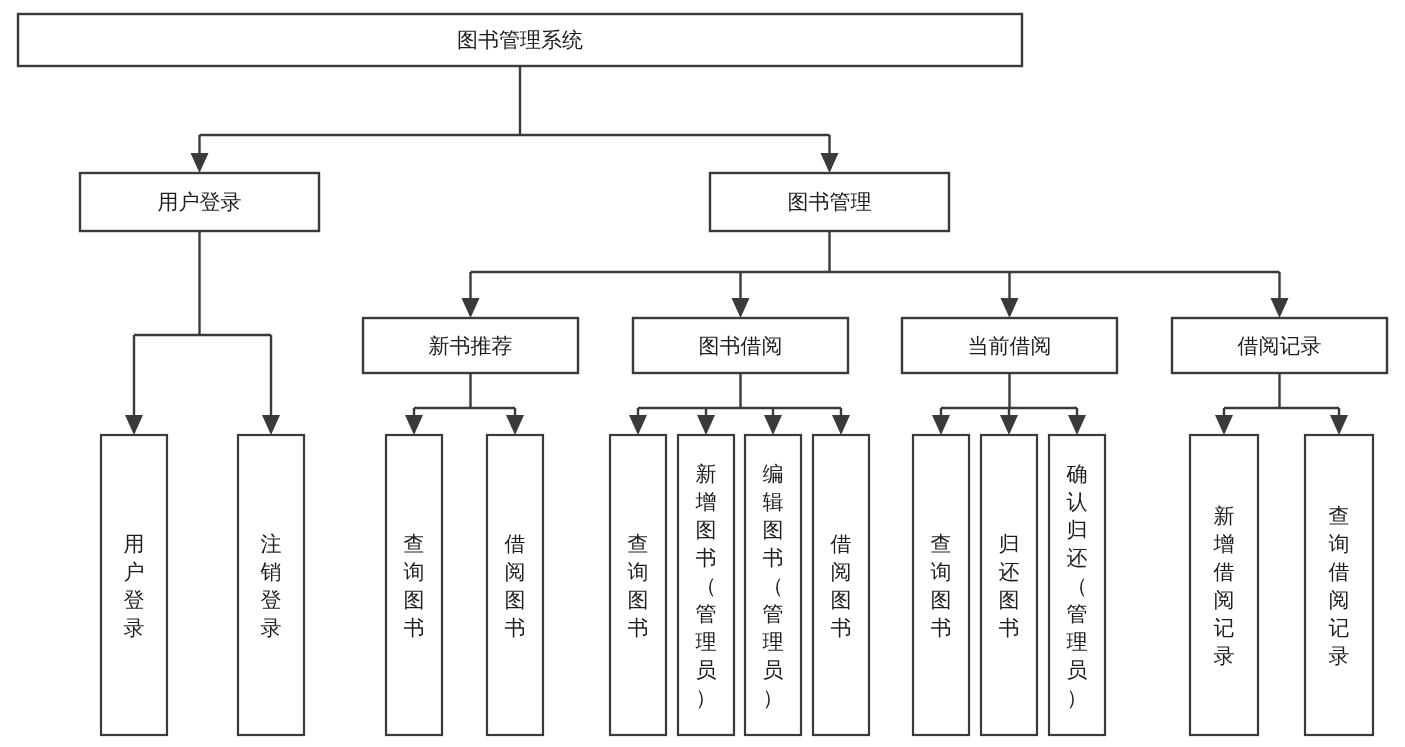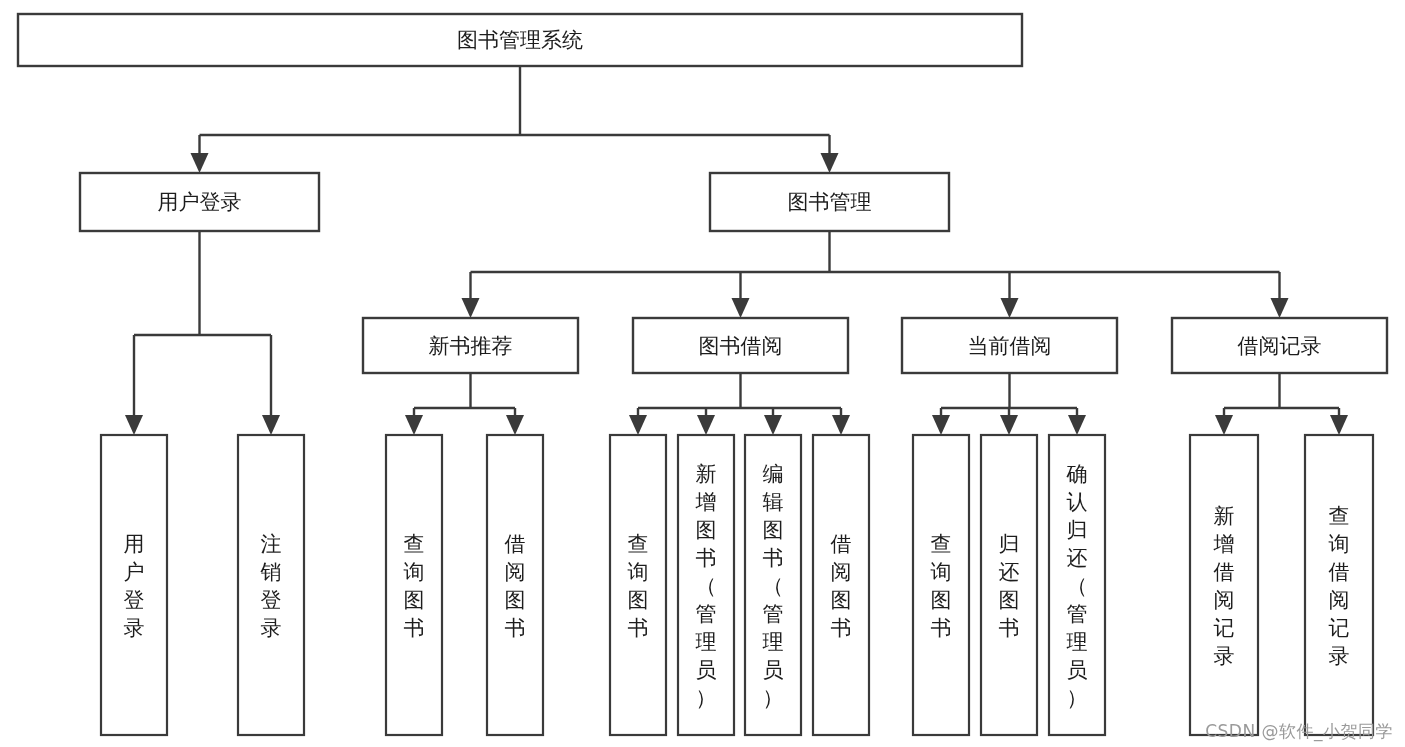--- a/index.html
+++ b/index.html
@@ -208,14 +208,13 @@
         <g>
           <rect x="1190" y="435" width="68" height="300" class="node-box-thin"></rect>
           <text x="1224" y="522.84" class="node-label-v"><tspan x="1224" dy="0">新</tspan><tspan x="1224" dy="28">增</tspan><tspan x="1224" dy="28">借</tspan><tspan x="1224" dy="28">阅</tspan><tspan x="1224" dy="28">记</tspan><tspan x="1224" dy="28">录</tspan></text>
         </g>
         <g>
           <rect x="1305" y="435" width="68" height="300" class="node-box-thin"></rect>
           <text x="1339" y="522.84" class="node-label-v"><tspan x="1339" dy="0">查</tspan><tspan x="1339" dy="28">询</tspan><tspan x="1339" dy="28">借</tspan><tspan x="1339" dy="28">阅</tspan><tspan x="1339" dy="28">记</tspan><tspan x="1339" dy="28">录</tspan></text>
         </g>
       </g>
   </svg>
-  <div class="watermark">CSDN @软件_小贺同学</div>
 </div>
 
 </body></html>

